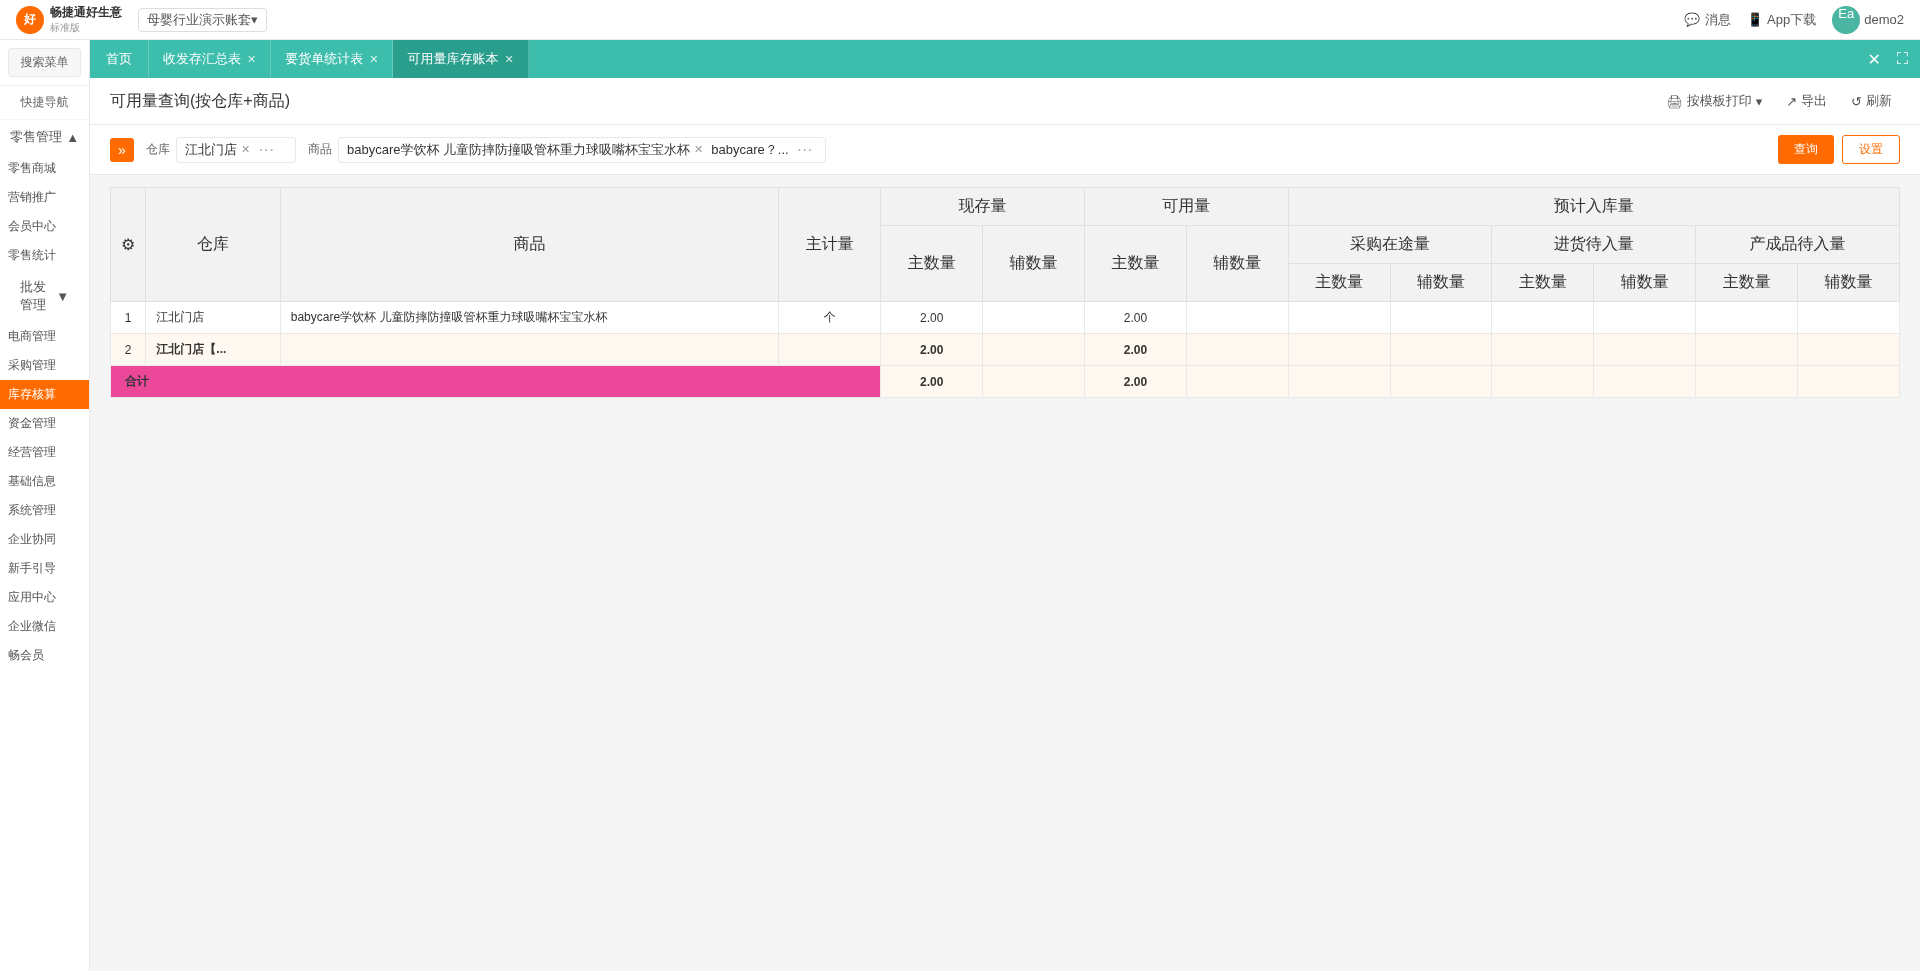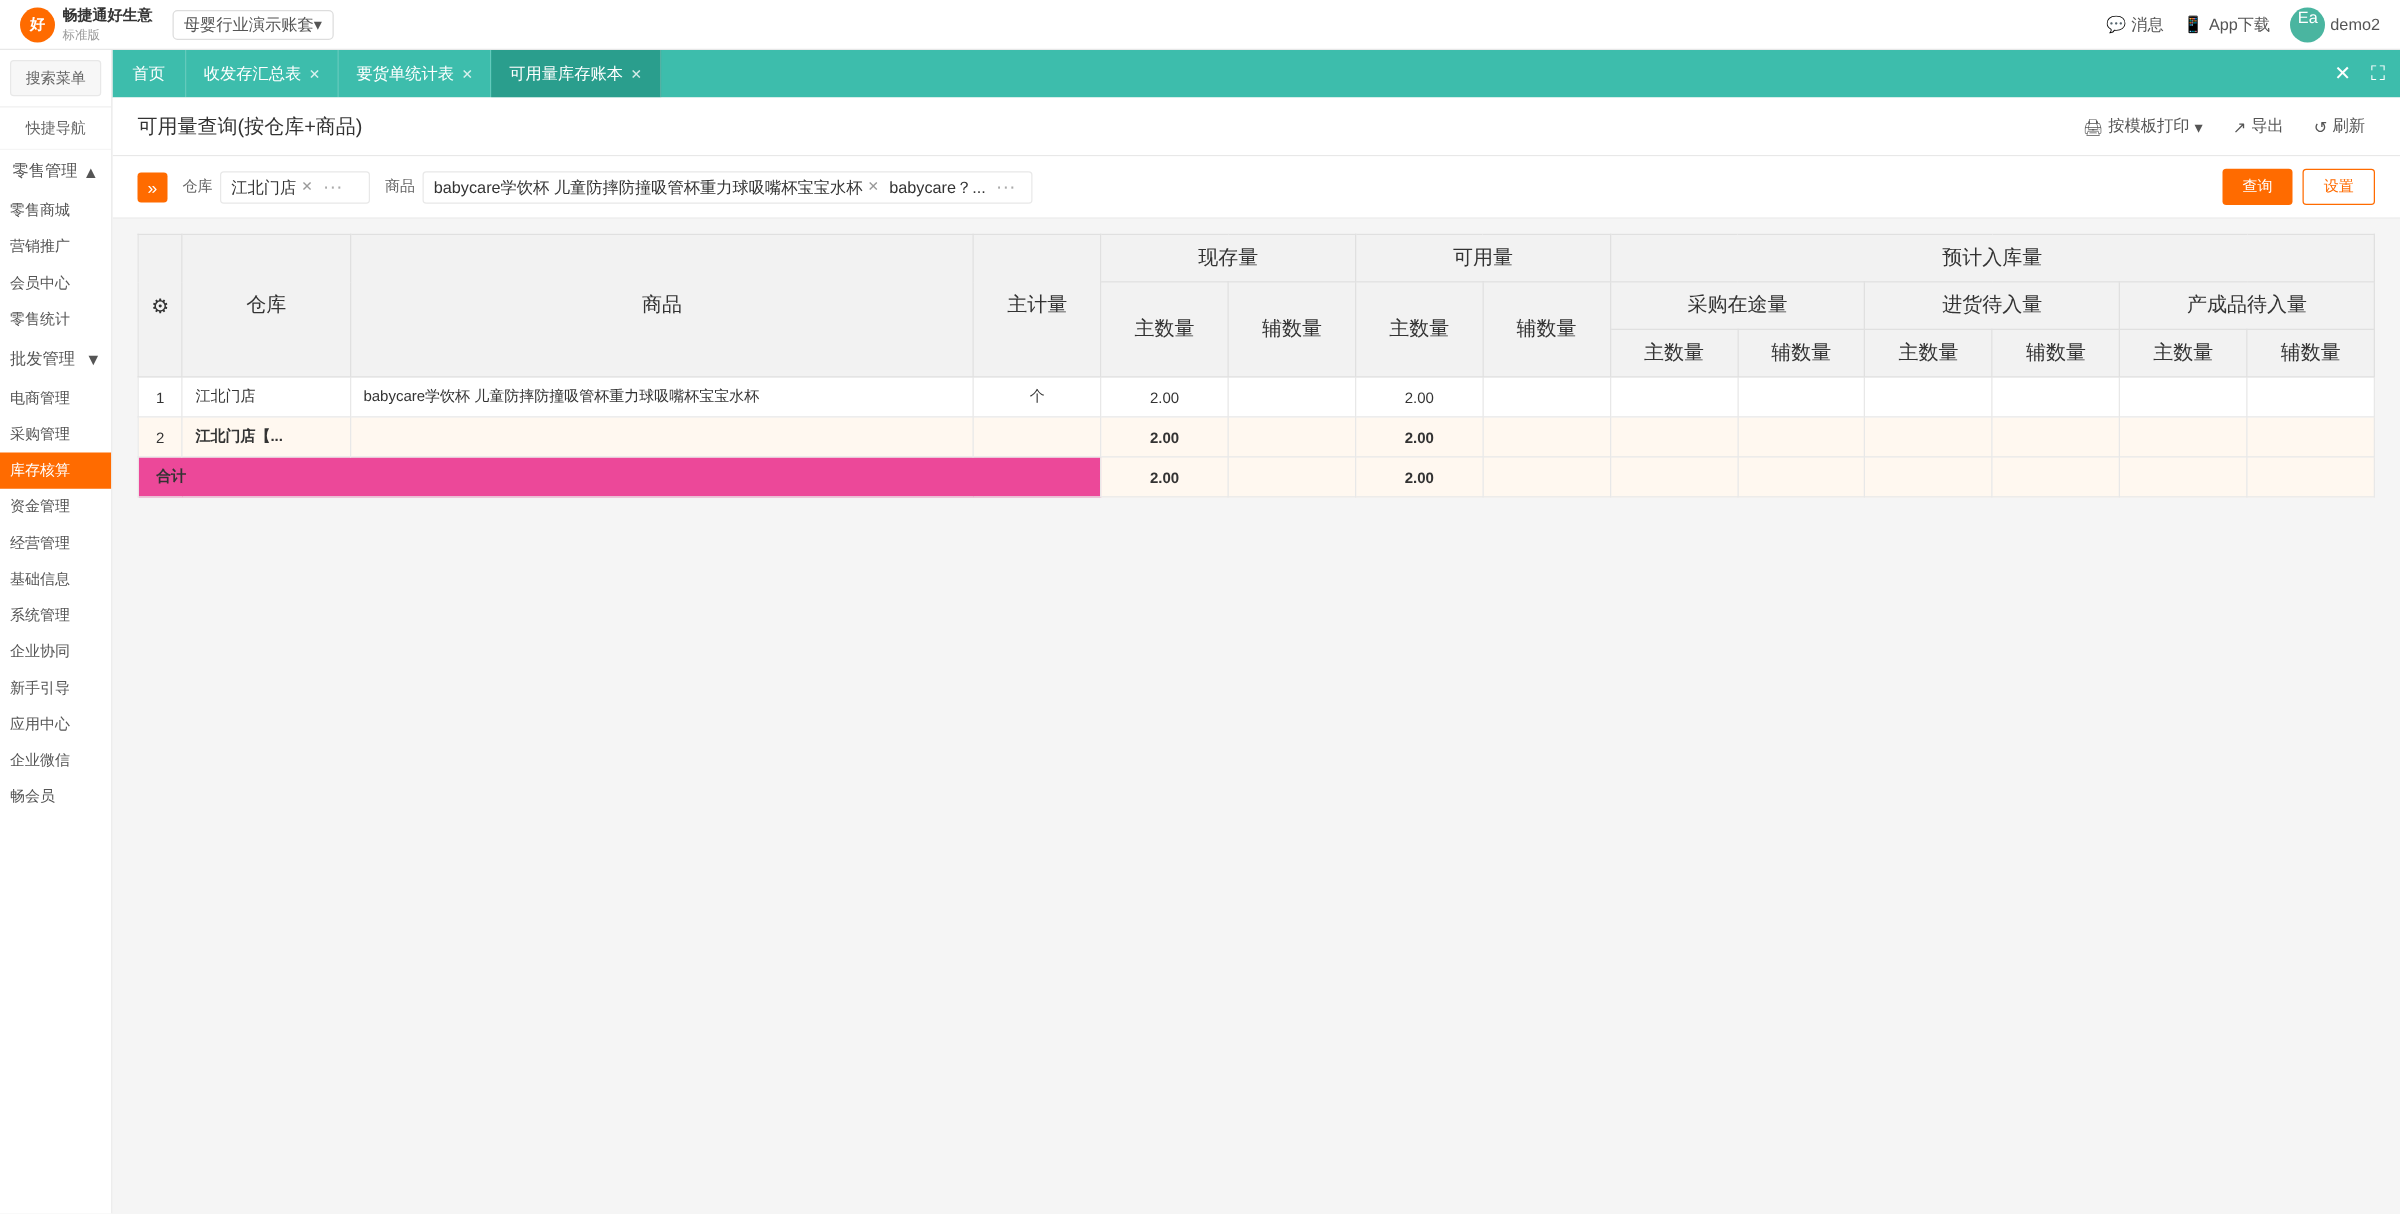--- a/index.html
+++ b/index.html
@@ -399,21 +399,21 @@
     <div class="sidebar-nav-item">快捷导航</div>
 
     <div class="sidebar-item" style="display:flex;align-items:center;justify-content:space-between;padding:8px 10px;">
       <span>零售管理</span>
       <span>▲</span>
     </div>
     <div class="sidebar-item">零售商城</div>
     <div class="sidebar-item">营销推广</div>
     <div class="sidebar-item">会员中心</div>
     <div class="sidebar-item">零售统计</div>
-    <div class="sidebar-item" style="display:flex;align-items:center;justify-content:space-between;padding:8px 8px;">
+    <div class="sidebar-item" style="display:flex;align-items:center;justify-content:space-between;padding:8px 20px;">
       <span>批发管理</span>
       <span>▼</span>
     </div>
     <div class="sidebar-item">电商管理</div>
     <div class="sidebar-item">采购管理</div>
     <div class="sidebar-item active">库存核算</div>
     <div class="sidebar-item">资金管理</div>
     <div class="sidebar-item">经营管理</div>
     <div class="sidebar-item">基础信息</div>
     <div class="sidebar-item">系统管理</div>

